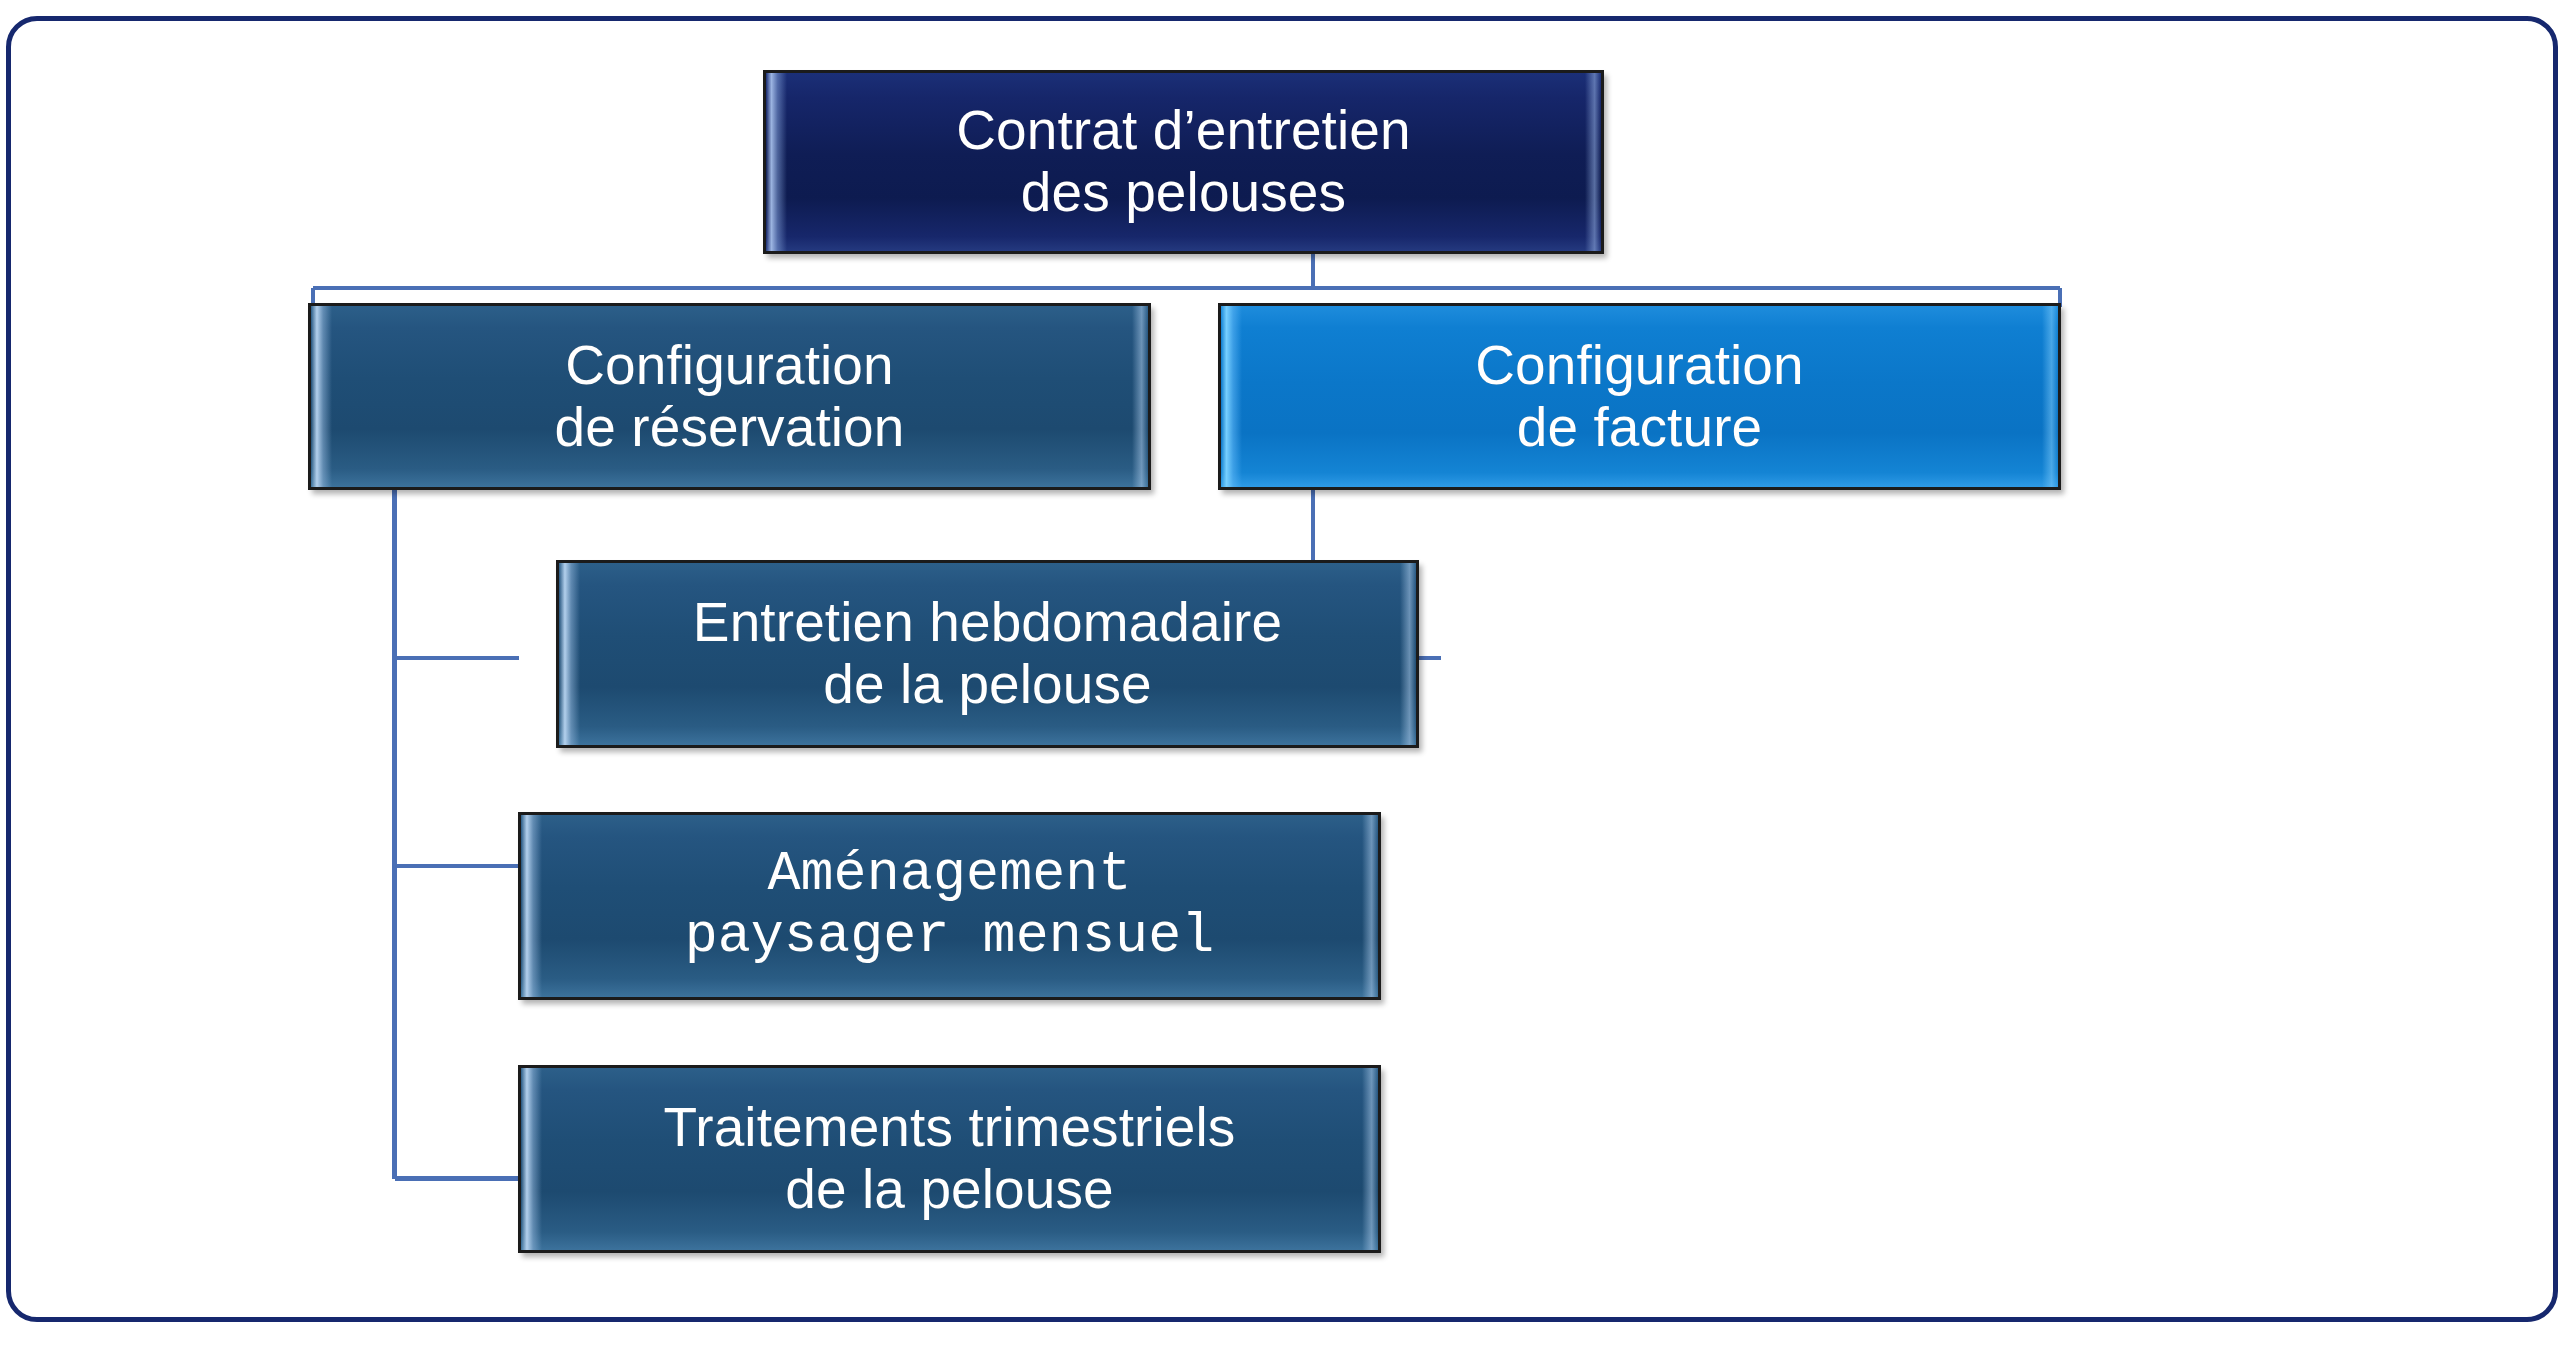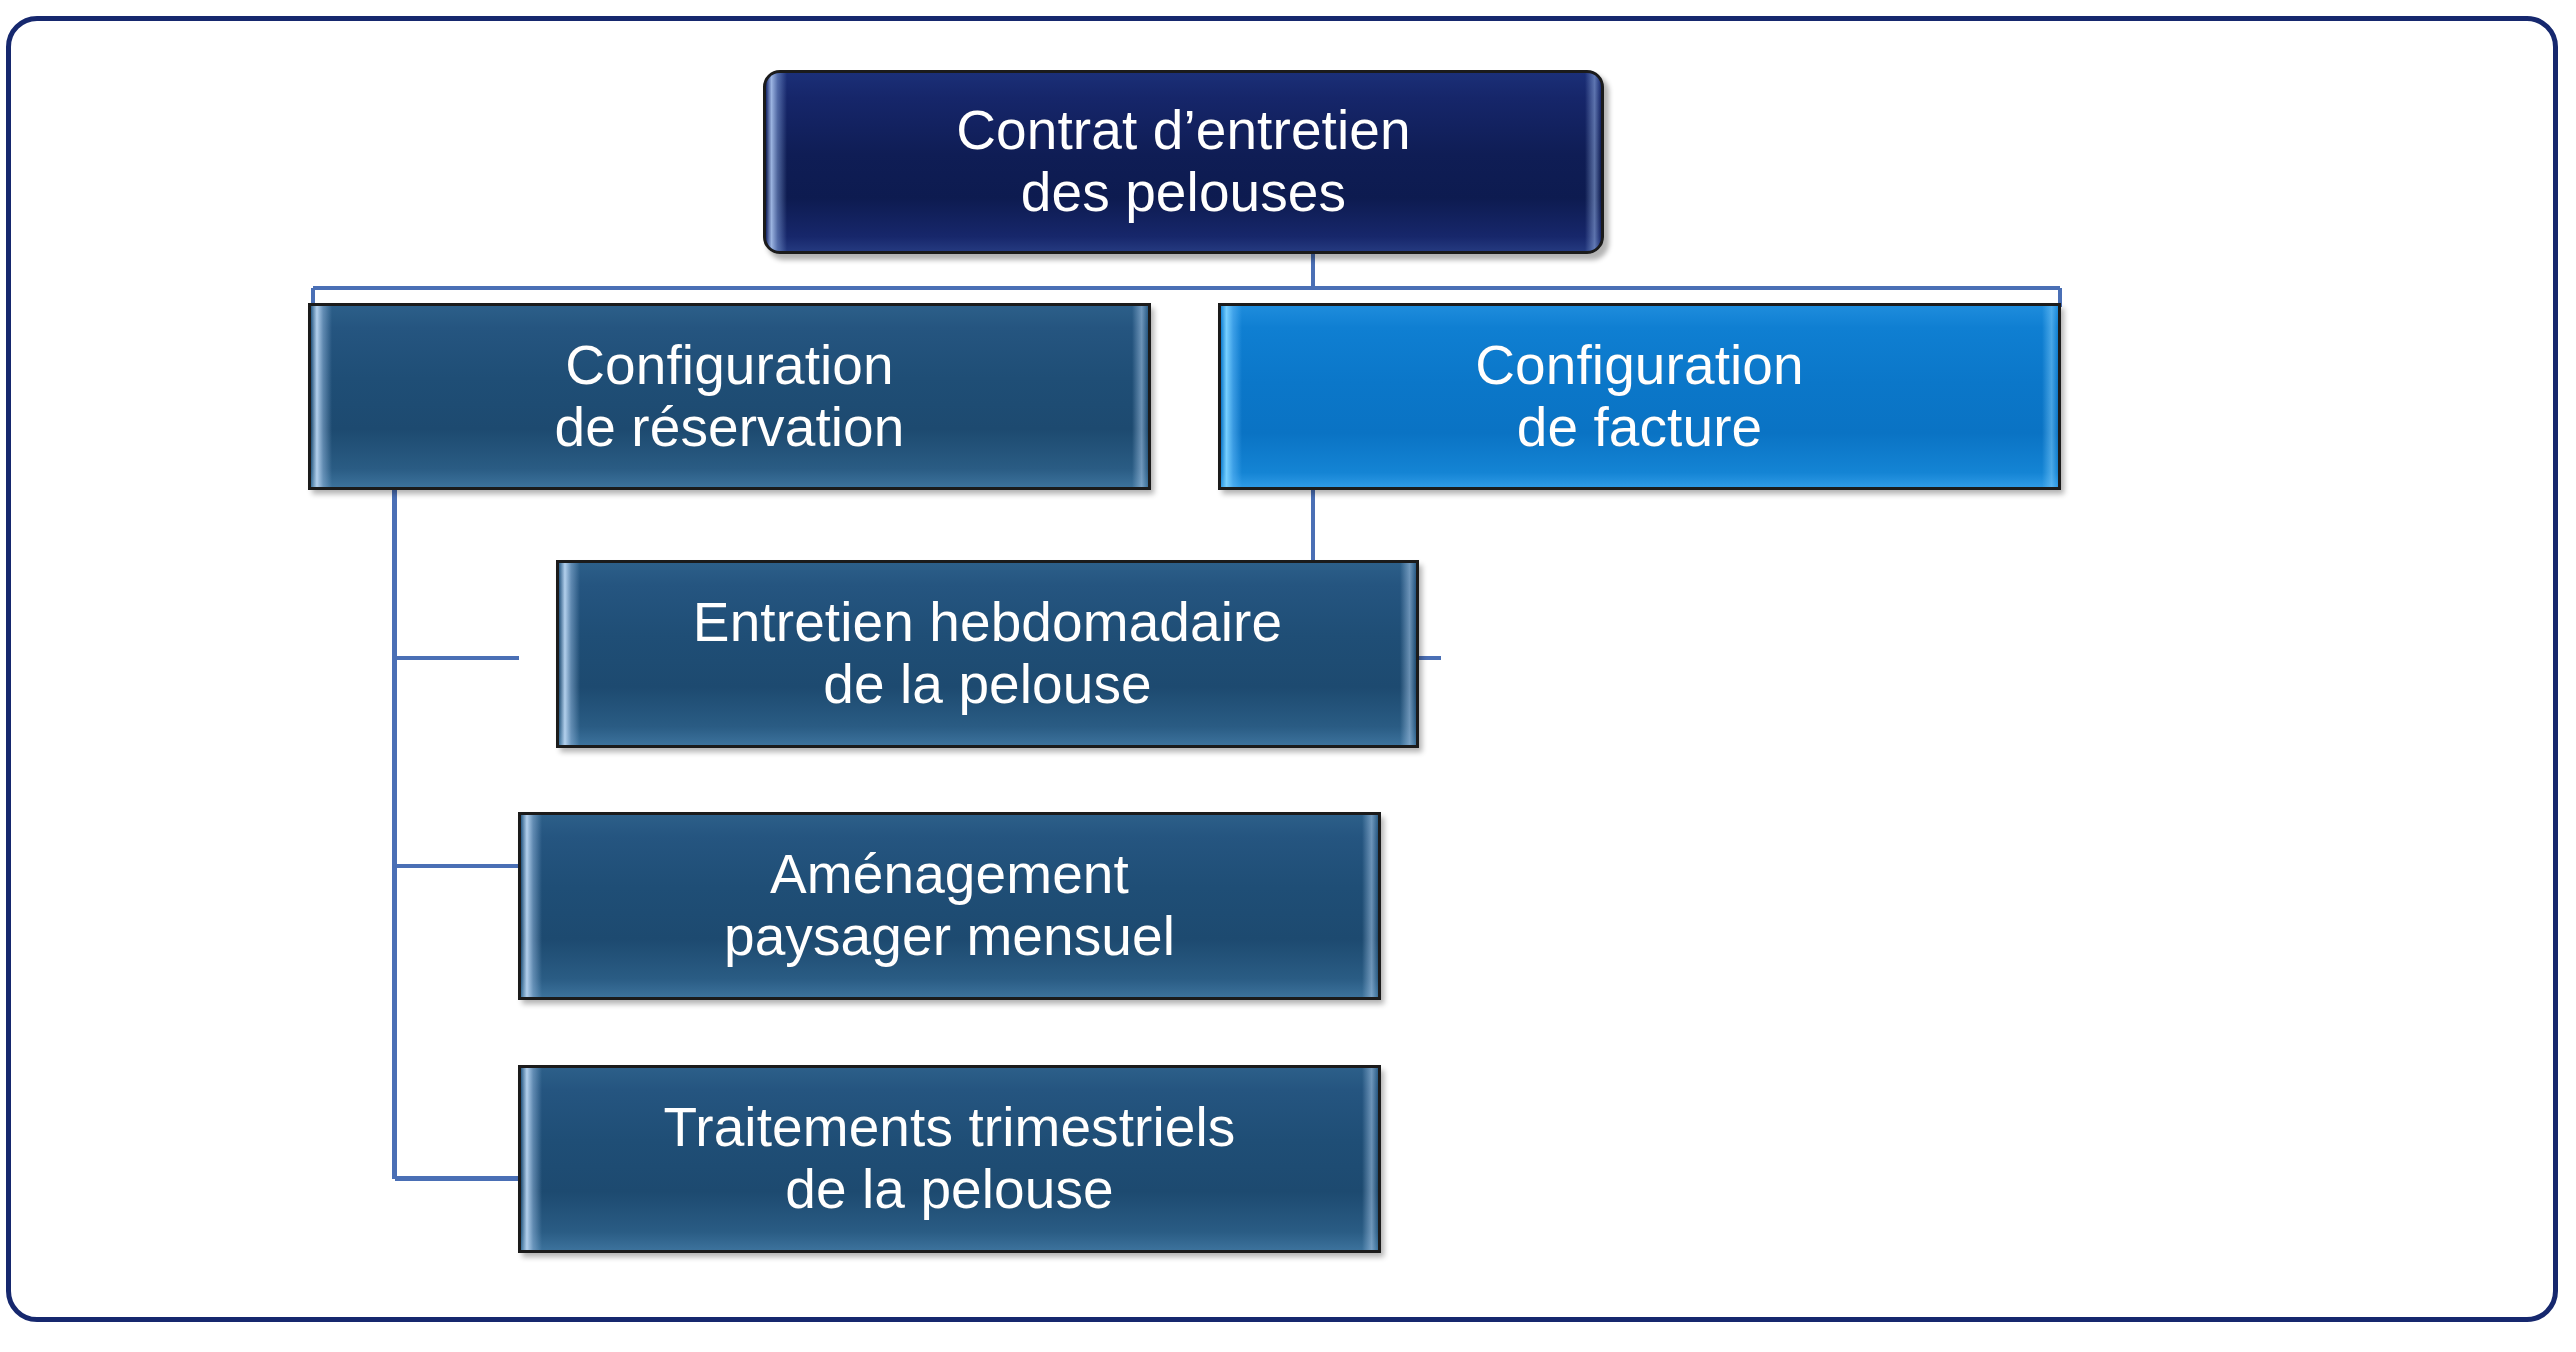--- a/index.html
+++ b/index.html
@@ -78,21 +78,20 @@
     right: 0; top: 0; bottom: 0;
     width: 15.7px;
     z-index: 1;
     pointer-events: none;
   }
 
   
   .sty-navy {
     background: linear-gradient(to bottom,
       #1b2f77 0%, #16266a 14%, #0f1d55 46%, #0d1b50 70%, #17276b 92%, #24397f 100%);
-    border-radius: 17px;
   }
   .sty-navy::before {
     background: linear-gradient(to right,
       rgba(255,255,255,0.00) 0%, rgba(167,192,235,0.92) 26%,
       rgba(130,160,215,0.55) 55%, rgba(255,255,255,0.0) 100%);
   }
   .sty-navy::after {
     background: linear-gradient(to left,
       rgba(255,255,255,0.00) 0%, rgba(150,178,228,0.55) 40%, rgba(255,255,255,0.0) 100%);
   }
@@ -173,21 +172,21 @@
     <span class="inner">Configuration
 de facture</span>
   </div>
 
   <div class="node sty-slate" style="left:518px; top:560px; width:863px; height:188px; font-size:55px;margin-left:38px;">
     <span class="inner">Entretien hebdomadaire
 de la pelouse</span>
   </div>
 
 
-  <div class="node sty-slate" style="left:518px; top:812px; width:863px; height:188px; font-size:55px;">
+  <div class="node sty-slate" style="left:518px; top:812px; width:863px; height:188px; font-size:55px;font-family:Liberation Mono, monospace;">
     <span class="inner">Aménagement
 paysager mensuel</span>
   </div>
 
   <div class="node sty-slate" style="left:518px; top:1065px; width:863px; height:188px; font-size:55px;">
     <span class="inner">Traitements trimestriels
 de la pelouse</span>
   </div>
 
 </div>

